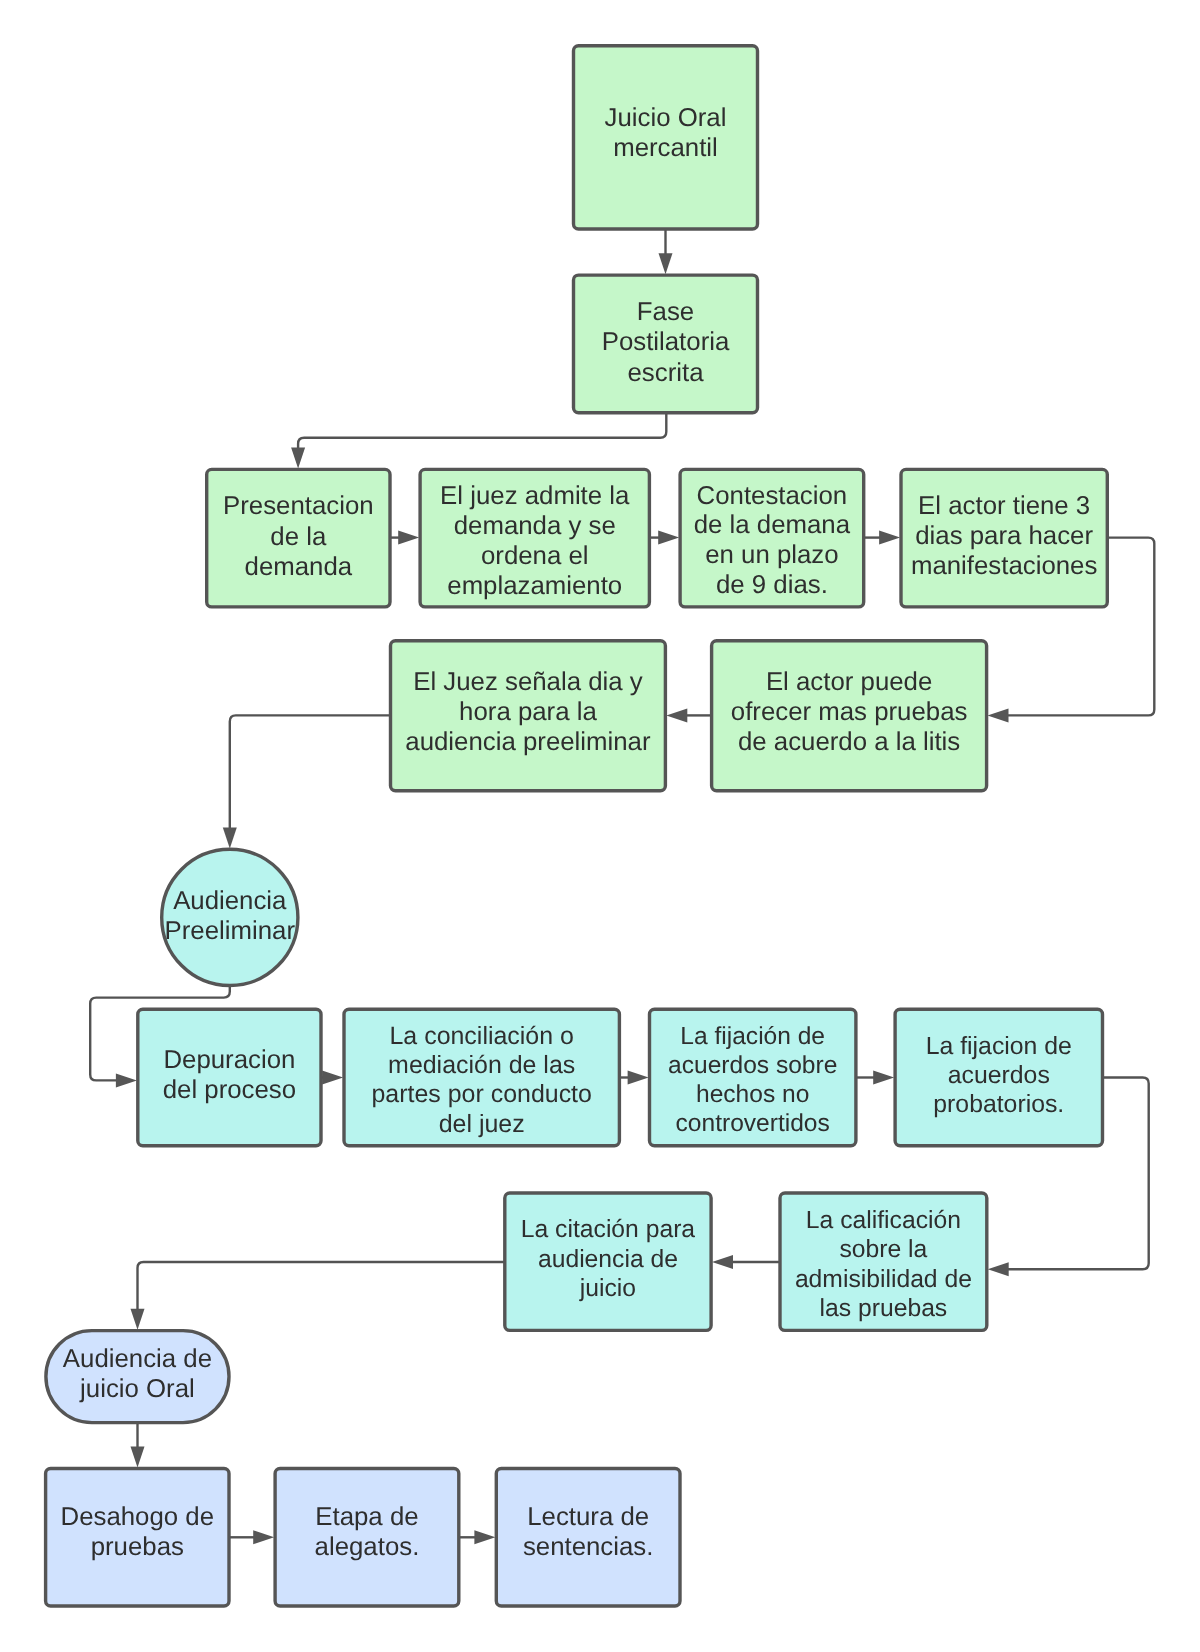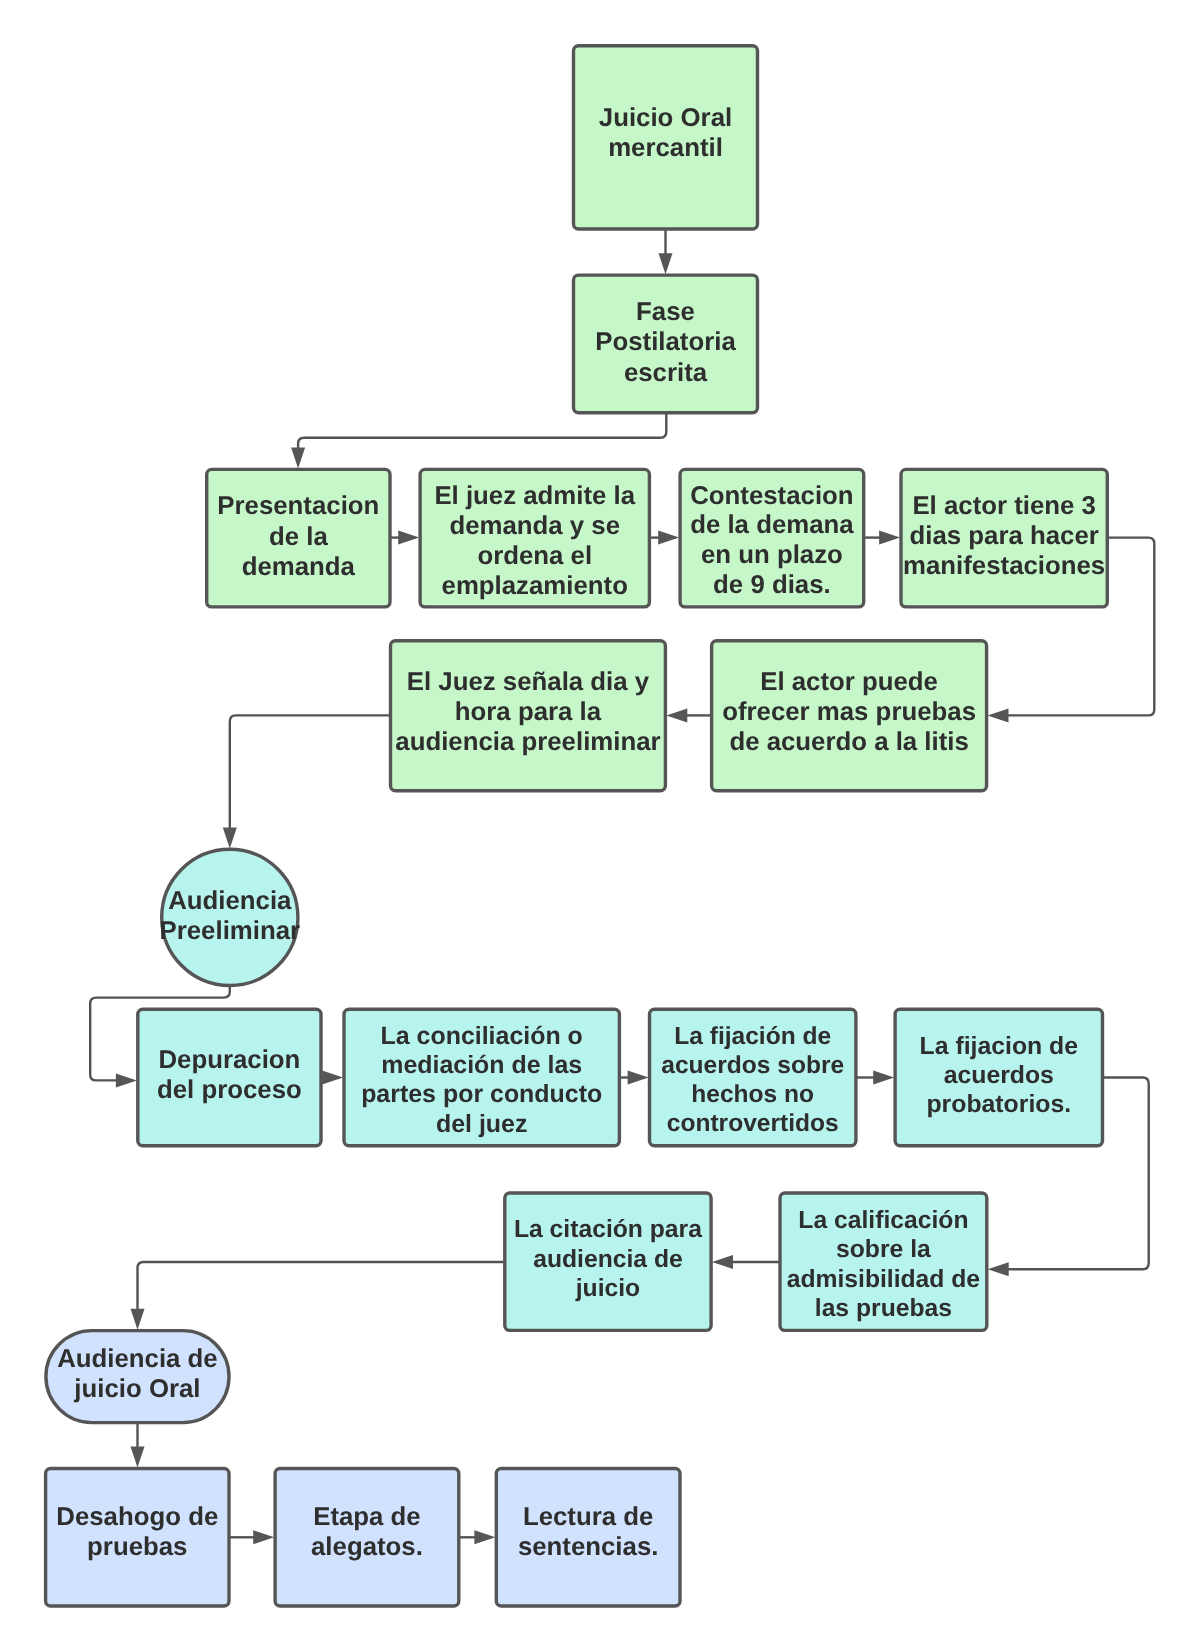--- a/index.html
+++ b/index.html
@@ -1,20 +1,20 @@
 <!DOCTYPE html>
 <html><head>
 <meta charset="utf-8">
 <title>Juicio Oral mercantil</title>
 <style>
   html,body{margin:0;padding:0;background:#ffffff;}
   svg text{paint-order:stroke fill;}
   body{width:1200px;height:1652px;overflow:hidden;
        font-family:"Liberation Sans",sans-serif;}
-  #stage{position:relative;width:1200px;height:1652px;background:#ffffff;font-weight:bold;}
+  #stage{position:relative;width:1200px;height:1652px;background:#ffffff;}
   #fc{display:block;position:absolute;left:0;top:0;
       will-change:transform;transform:translateZ(0);}
   .node-label{font-family:"Liberation Sans",sans-serif;font-size:25.8px;
               fill:#2e2e2e;text-anchor:middle;dominant-baseline:auto;
               -webkit-font-smoothing:antialiased;text-rendering:geometricPrecision;}
   .edge-path{fill:none;stroke:#535353;stroke-width:2.4;}
   .arrow-head{fill:#565656;stroke:none;}
 </style>
 </head>
 <body>

